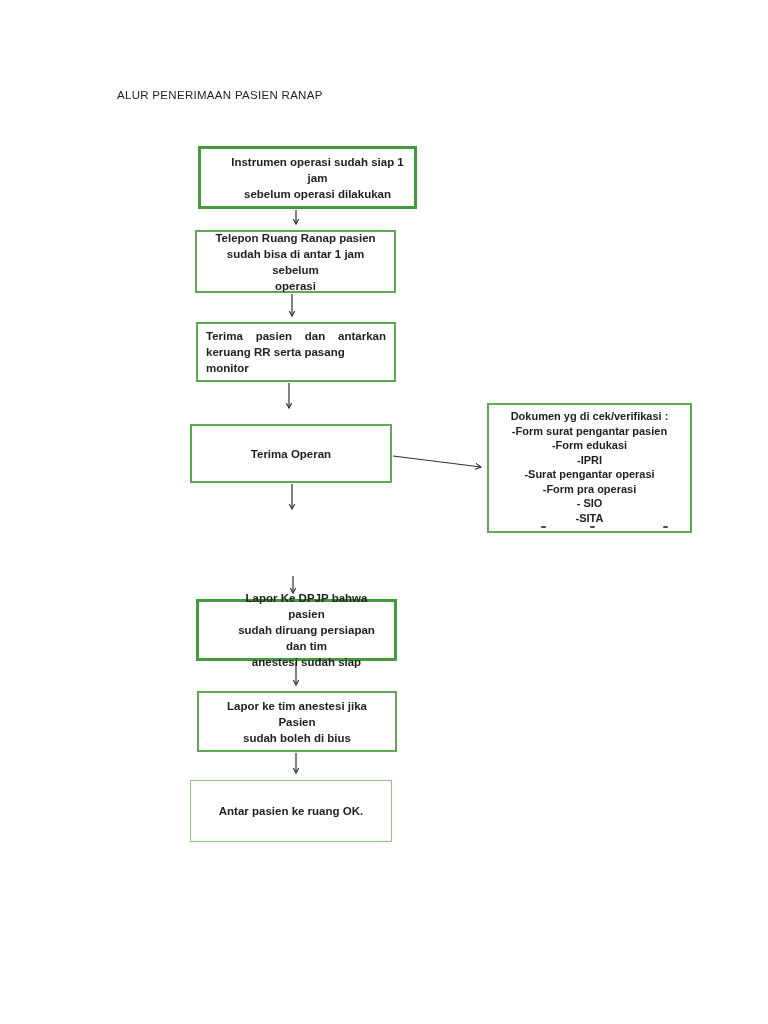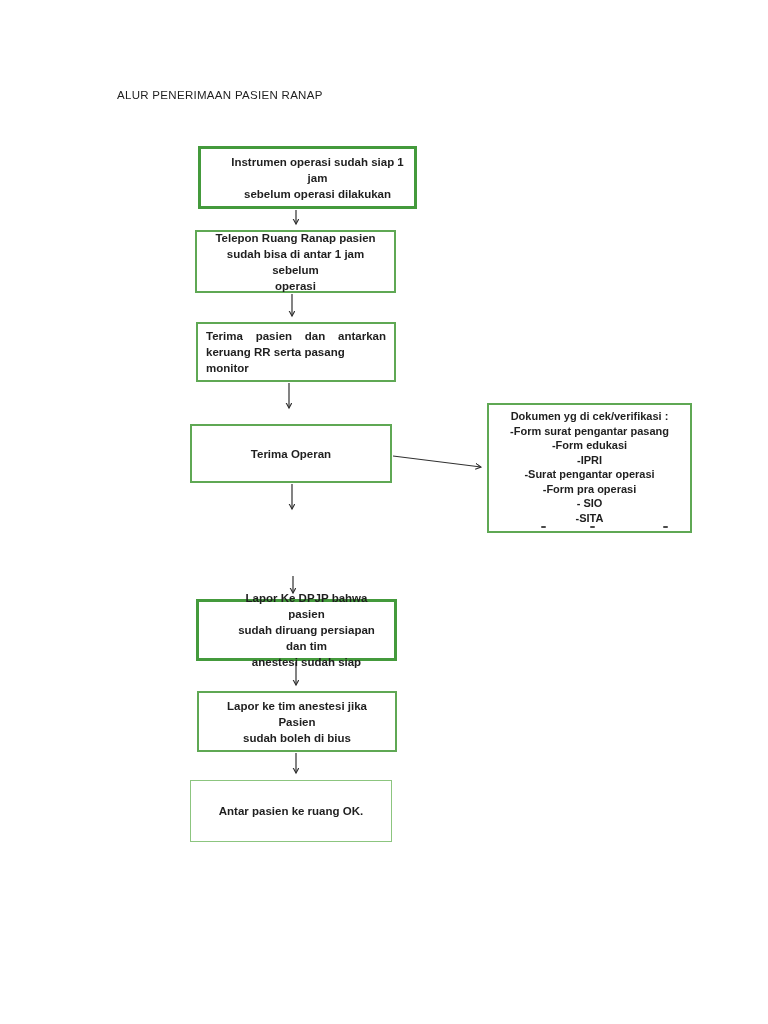--- a/index.html
+++ b/index.html
@@ -113,21 +113,21 @@
     <div class="jline">Terima pasien dan antarkan</div>
     <div>keruang RR serta pasang monitor</div>
   </div>
 
   <div class="fbox bx-terima-operan">
     <div>Terima Operan</div>
   </div>
 
   <div class="fbox bx-dokumen">
     <div>Dokumen yg di cek/verifikasi :</div>
-    <div>-Form surat pengantar pasang</div>
+    <div>-Form surat pengantar pasien</div>
     <div>-Form edukasi</div>
     <div>-IPRI</div>
     <div>-Surat pengantar operasi</div>
     <div>-Form pra operasi</div>
     <div>- SIO</div>
     <div>-SITA</div>
     <div class="clip-remnant">
         <i></i>
         <i></i>
         <i></i>

